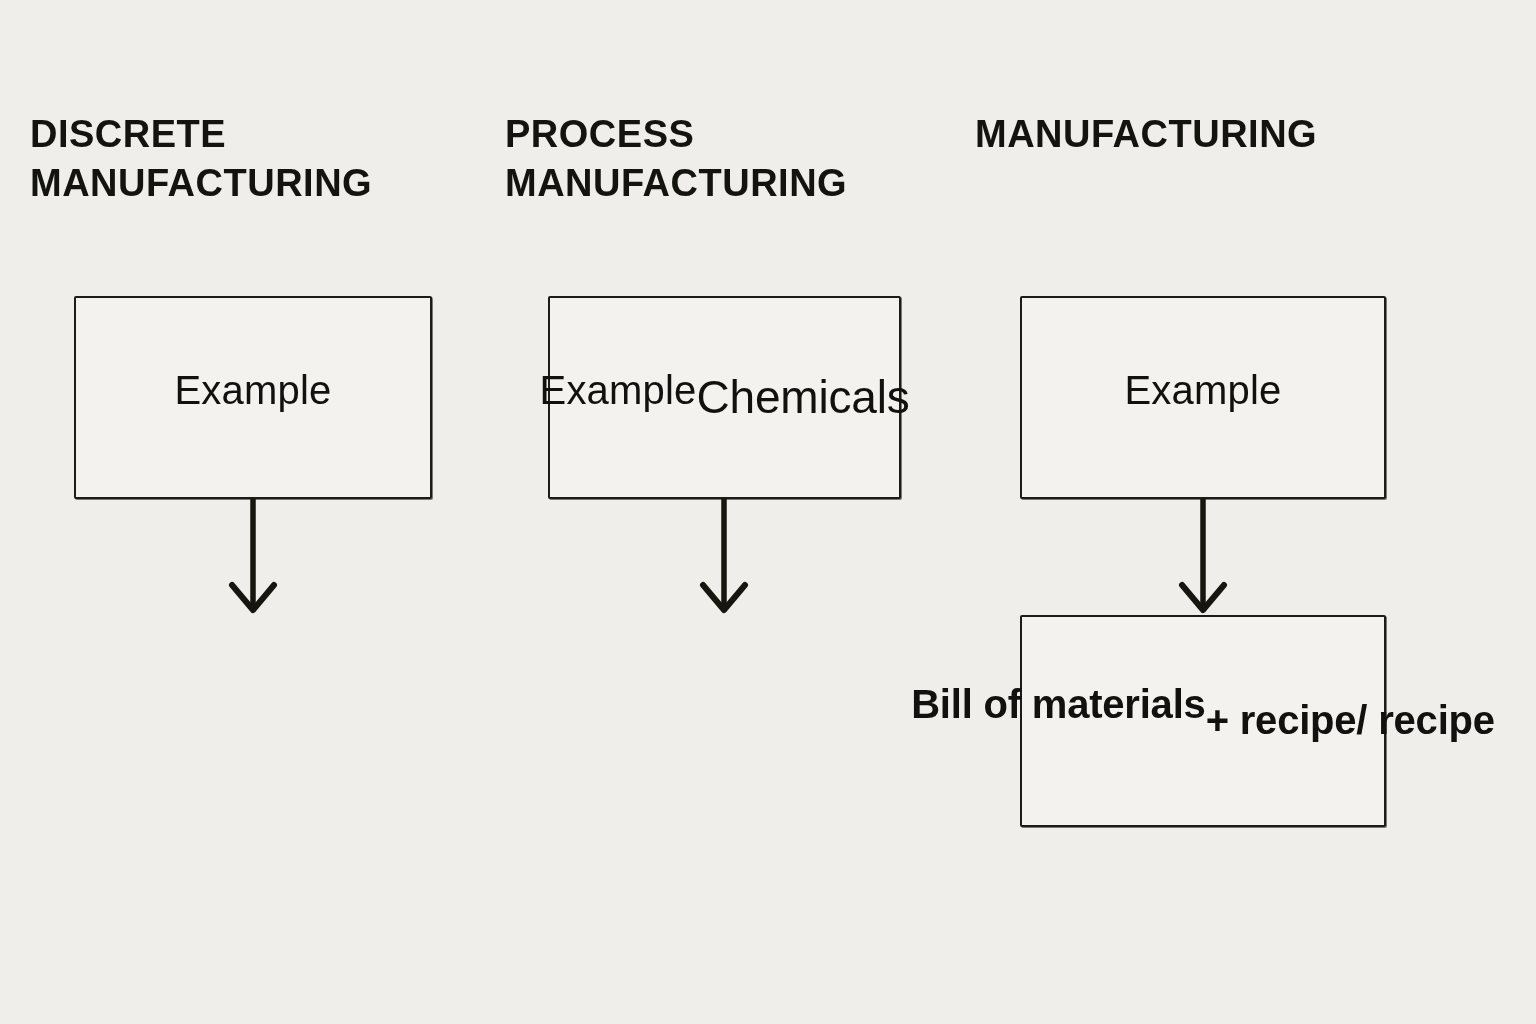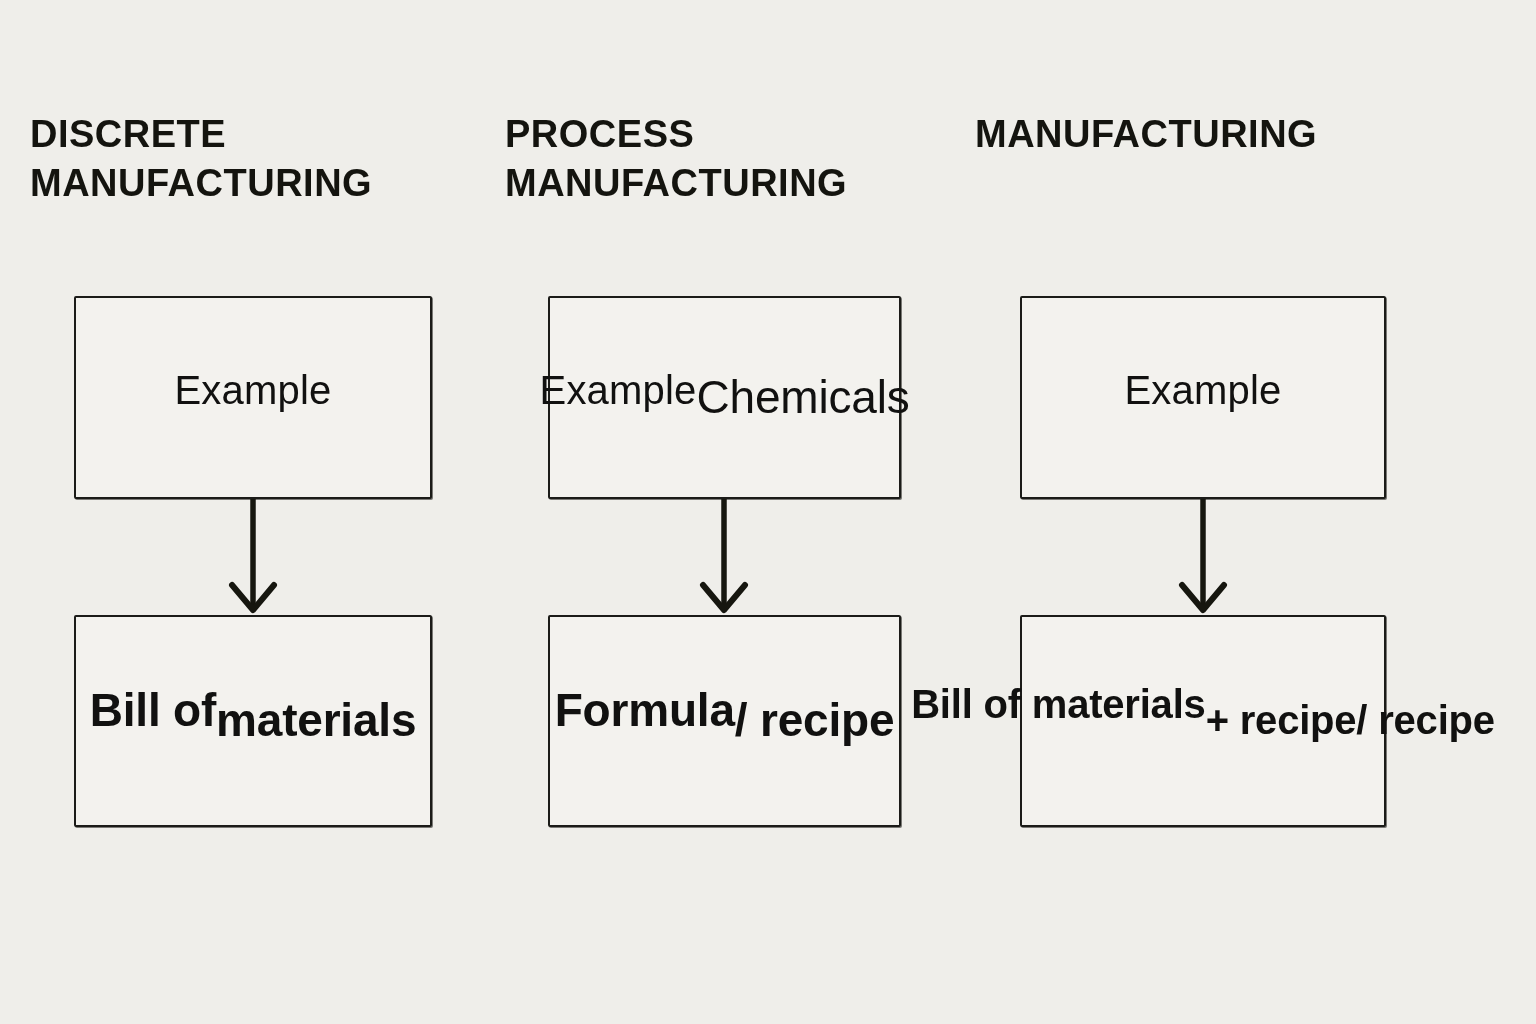--- a/index.html
+++ b/index.html
@@ -141,24 +141,20 @@
       <span class="l1">Example</span>
     </div>
 
     <div class="arrow">
       <svg width="60" height="120" viewBox="0 0 60 120" aria-hidden="true">
         <path d="M30 2 L30 110" stroke="#16160f" stroke-width="5.5" fill="none" stroke-linecap="butt"></path>
         <path d="M9 88 L30 113 L51 88" stroke="#16160f" stroke-width="6" fill="none" stroke-linecap="round" stroke-linejoin="round"></path>
       </svg>
     </div>
 
-    <div class="box box-bottom">
-      <span class="l1">Bill of</span>
-      <span class="l2">materials</span>
-    </div>
   </div>
 
   <div class="column col-1">
 
     <div class="col-title">
       <span class="line">PROCESS</span>
       <span class="line">MANUFACTURING</span>
     </div>
 
     <div class="box box-top">
@@ -166,24 +162,20 @@
       <span class="l2">Chemicals</span>
     </div>
 
     <div class="arrow">
       <svg width="60" height="120" viewBox="0 0 60 120" aria-hidden="true">
         <path d="M30 2 L30 110" stroke="#16160f" stroke-width="5.5" fill="none" stroke-linecap="butt"></path>
         <path d="M9 88 L30 113 L51 88" stroke="#16160f" stroke-width="6" fill="none" stroke-linecap="round" stroke-linejoin="round"></path>
       </svg>
     </div>
 
-    <div class="box box-bottom">
-      <span class="l1">Formula</span>
-      <span class="l2">/ recipe</span>
-    </div>
   </div>
 
   <div class="column col-2">
 
     <div class="col-title">
       <span class="line">MANUFACTURING</span>
     </div>
 
     <div class="box box-top">
       <span class="l1">Example</span>

